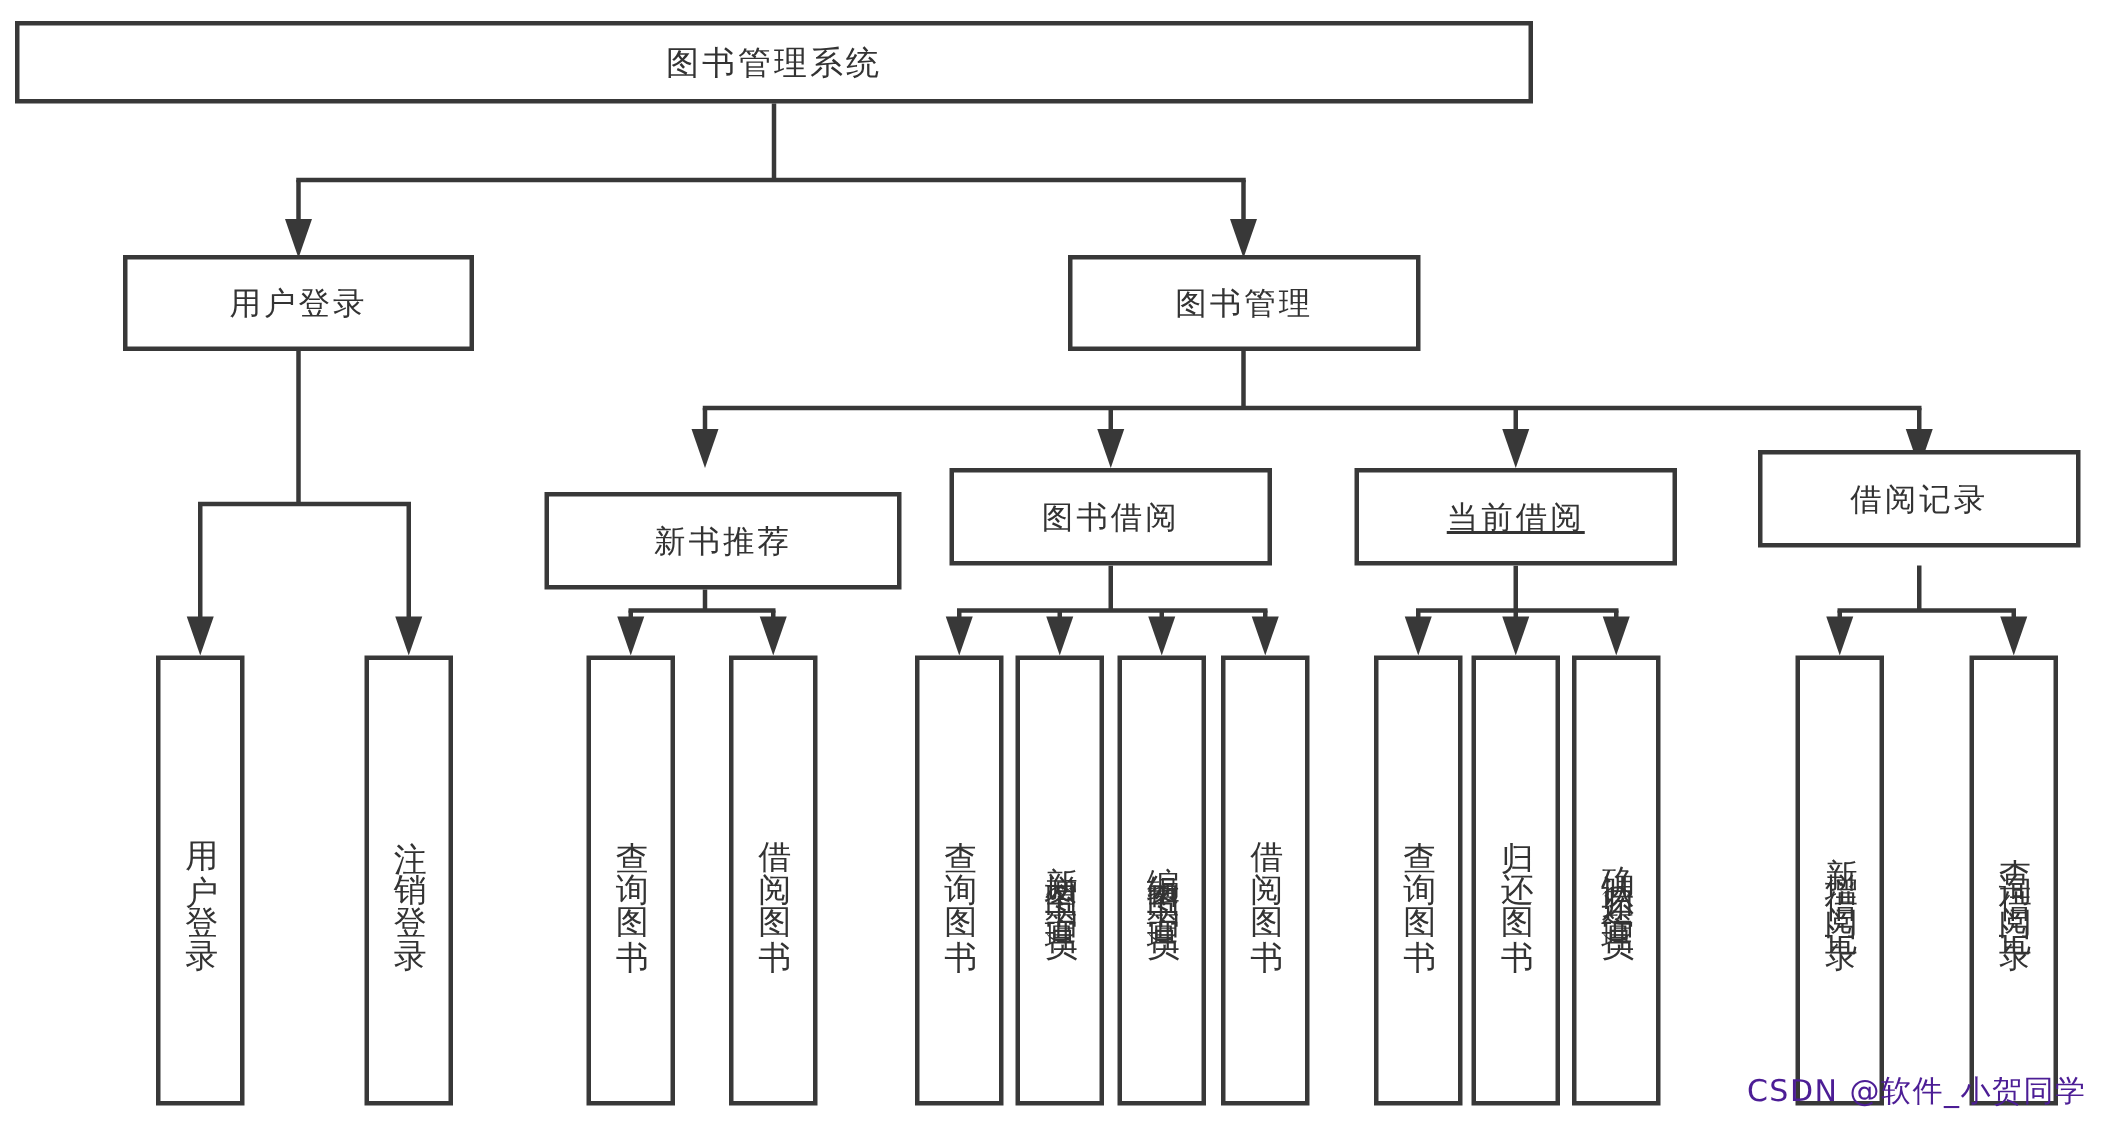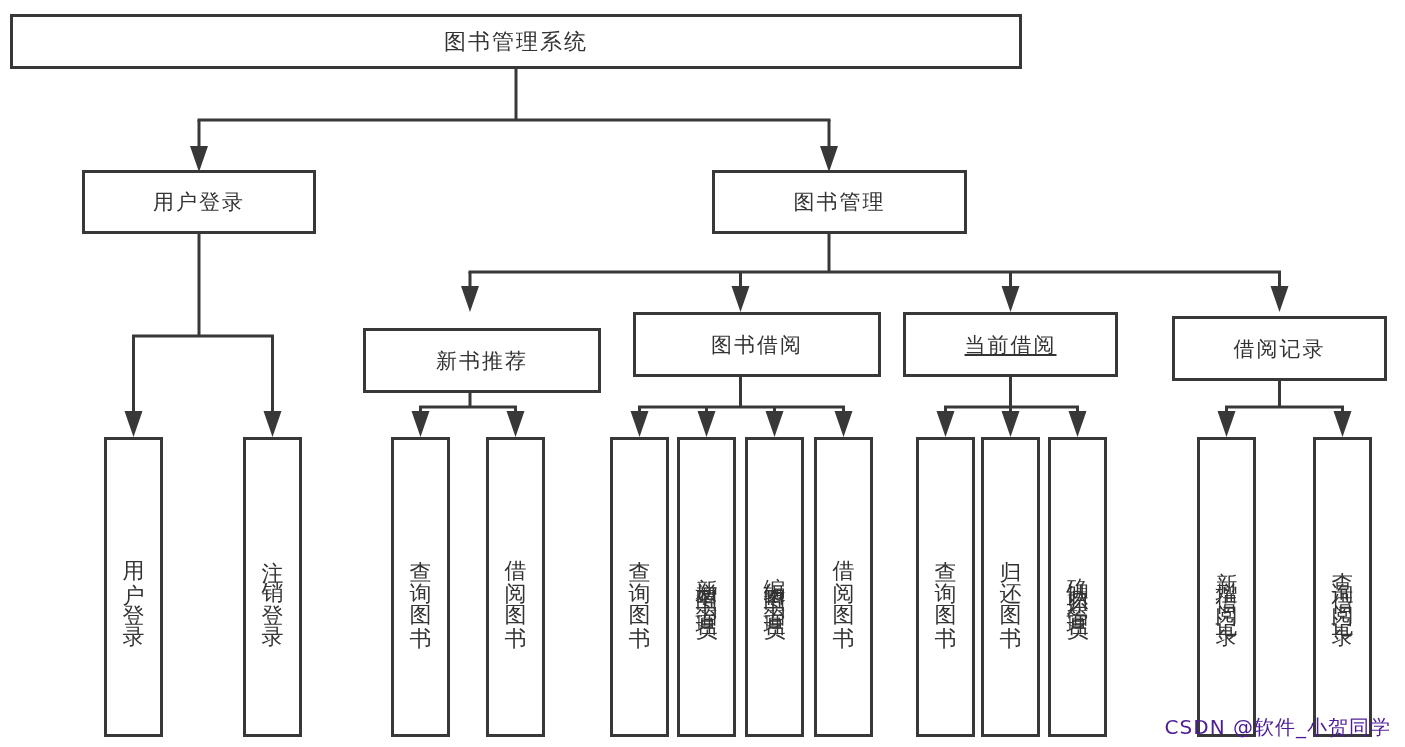--- a/index.html
+++ b/index.html
@@ -44,26 +44,26 @@
   }
   .hlabel {
     font-size: 21px;
     letter-spacing: 2px;
     white-space: nowrap;
   }
   .root-box  { left: 10px;  top: 14px;  width: 1012px; height: 55px; }
   .root-box .hlabel { font-size: 22px; }
 
   .l2-user   { left: 82px;  top: 170px; width: 234px; height: 64px; }
-  .l2-mgmt   { left: 712px; top: 170px; width: 255px; height: 64px; }
+  .l2-mgmt   { left: 712px; top: 170px; width: 235px; height: 64px; }
 
   .l3-newbook { left: 363px;  top: 328px; width: 238px; height: 65px; }
-  .l3-borrow  { left: 633px;  top: 312px; width: 248px; height: 65px; }
+  .l3-borrow  { left: 633px;  top: 312px; width: 215px; height: 65px; }
   .l3-current { left: 903px;  top: 312px; width: 215px; height: 65px; text-decoration: underline; }
-  .l3-record  { left: 1172px; top: 316px; width: 215px; height: 65px; }
+  .l3-record  { left: 1172px; top: 300px; width: 215px; height: 65px; }
 
   .leaf { top: 437px; width: 59px; height: 300px; }
   .leaf .vtext {
     writing-mode: vertical-rl;
     text-orientation: mixed;
     font-size: 22px;
     line-height: 1;
     white-space: nowrap;
   }
   .ls4 { letter-spacing: 22px; }

